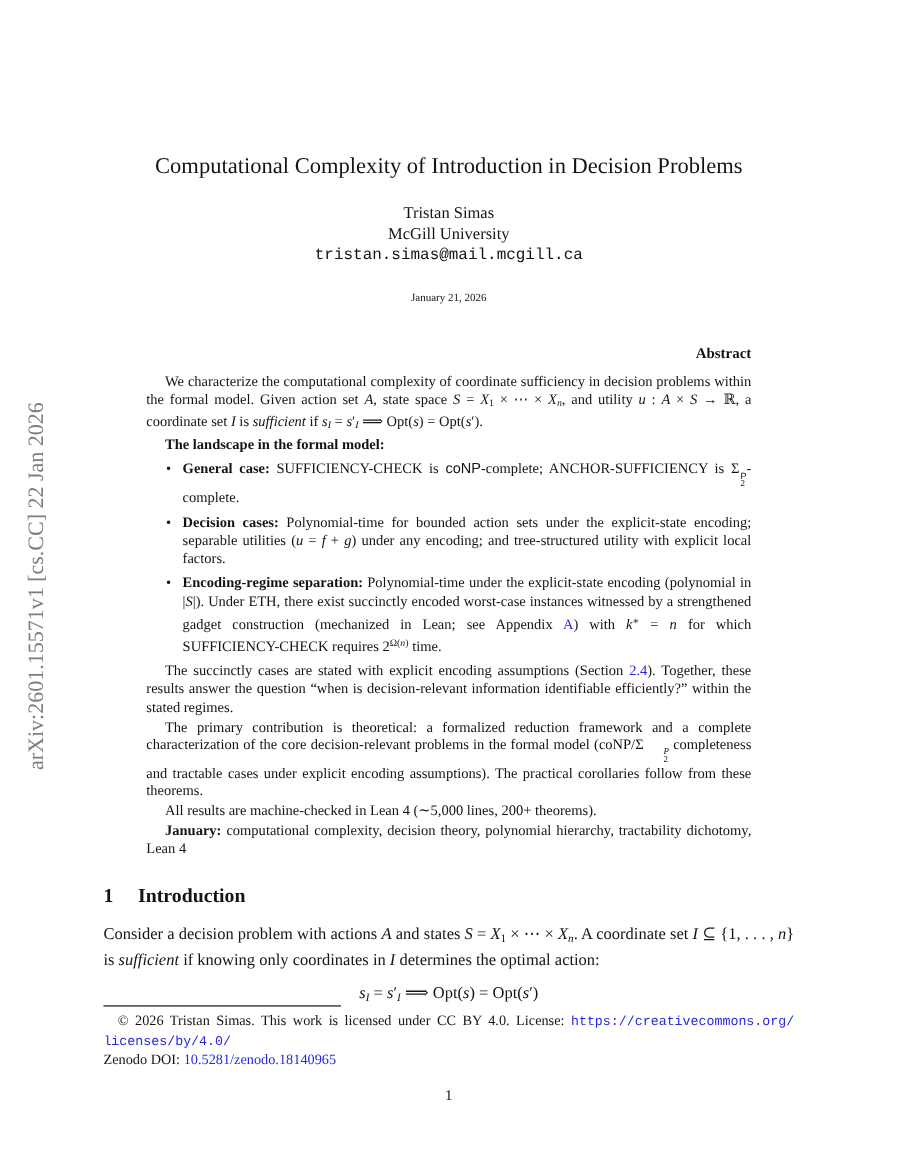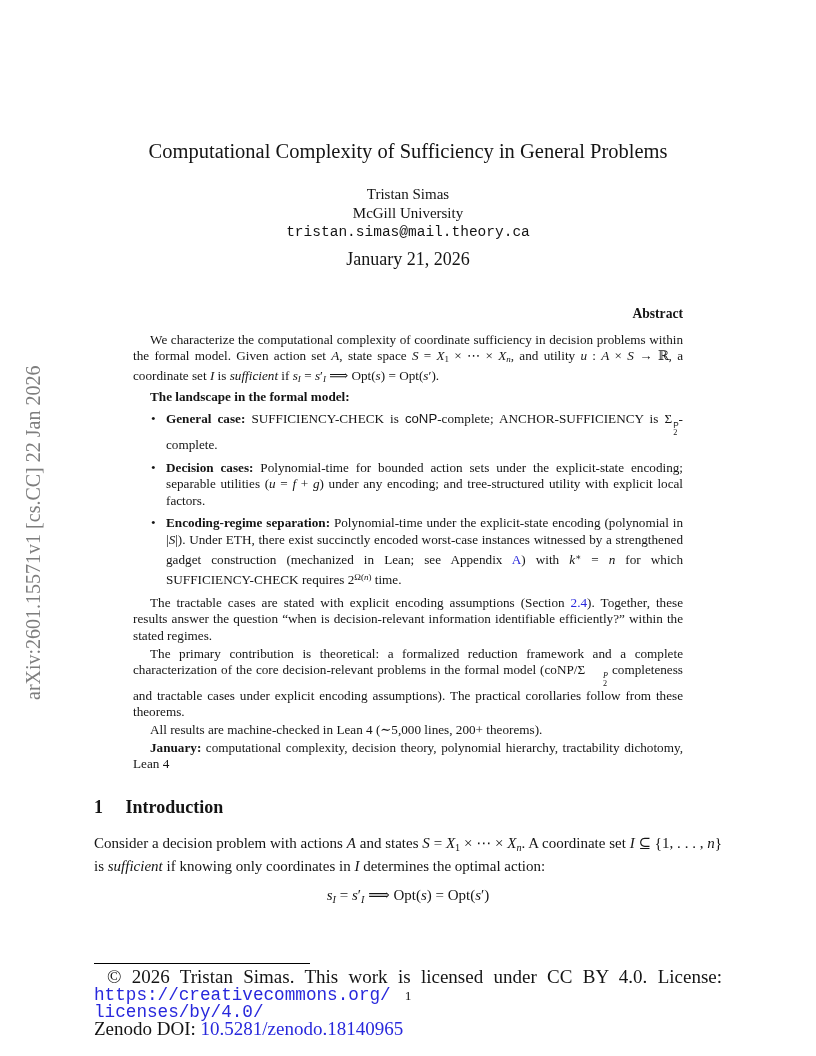--- a/index.html
+++ b/index.html
@@ -3,21 +3,21 @@
 <meta charset="utf-8">
 <style>
   html,body{margin:0;padding:0;background:#ffffff;}
   .page{position:relative;width:816px;height:1056px;background:#ffffff;overflow:hidden;
         font-family:"Liberation Serif","DejaVu Serif",serif;color:#141414;}
   .content{padding:140px 94px 0 94px;}
   .title{font-size:20.5px;font-weight:400;text-align:center;margin:0 0 22px 0;}
   .author-block{text-align:center;font-size:15px;line-height:19px;}
   .mono{font-family:"Liberation Mono","DejaVu Sans Mono",monospace;font-size:0.93em;}
   .email-line{font-size:14.5px;}
-  .date{text-align:center;font-size:18px;margin-top:7px;}
+  .date{text-align:center;font-size:10px;margin-top:24px;}
 
   .abstract{margin:36px 39px 0 39px;font-size:13.2px;line-height:16.6px;text-align:justify;}
   .abs-heading{text-align:right;font-weight:700;font-size:13.6px;margin:0 0 9px 0;}
   .indent{text-indent:17px;}
   .abs-p{margin:1px 0 0 0;}
   .abs-bullets{list-style:none;margin:6px 0 6px 0;padding:0;}
   .abs-bullets li{position:relative;padding-left:33px;margin-top:6px;text-align:justify;}
   .abs-bullets li::before{content:"\2022";position:absolute;left:18px;}
 
   .b{font-weight:700;}
@@ -28,64 +28,64 @@
   .sup{font-size:0.68em;vertical-align:0.5em;}
   .stk{display:inline-flex;flex-direction:column;align-items:flex-start;
        font-size:0.62em;line-height:0.95;vertical-align:-0.5em;padding-left:1px;}
 
   .sec-heading{font-size:18px;font-weight:700;margin:24px 0 16px 0;}
   .sec-num{margin-right:18px;}
   .body-p{font-size:15px;line-height:18.6px;text-align:justify;margin:0;}
   .equation{text-align:center;font-size:15px;margin:11px 0 10px 0;}
   .indent-block{padding-left:24px;margin-top:11px;font-size:15px;line-height:18.6px;}
 
-  .footnote{position:absolute;left:94px;right:94px;top:963px;font-size:19px;line-height:16.5px;}
+  .footnote{position:absolute;left:94px;right:94px;top:914px;font-size:13px;line-height:16.5px;}
   .fn-rule{width:216px;border-top:1px solid #000;margin-bottom:5px;}
   .fn-l1{text-align:justify;text-align-last:justify;text-indent:13px;}
 
   .page-number{position:absolute;top:988px;left:0;right:0;text-align:center;font-size:13.5px;}
 
   .arxiv-side{position:absolute;left:22px;top:293px;height:480px;display:flex;align-items:center;
               justify-content:center;writing-mode:vertical-rl;transform:rotate(180deg);
               color:#7e7e7e;font-size:20px;white-space:nowrap;}
 </style>
 </head>
 <body>
 
 <div class="page">
 
   <div class="arxiv-side">
     <span>arXiv:2601.15571v1 [cs.CC] 22 Jan 2026</span>
   </div>
 
   <main class="content">
 
-    <h1 class="title">Computational Complexity of Sufficiency in General Problems</h1>
+    <h1 class="title">Computational Complexity of Introduction in Decision Problems</h1>
 
     <div class="author-block">
       <div>Tristan Simas</div>
       <div>McGill University</div>
-      <div class="mono email-line">tristan.simas@mail.theory.ca</div>
+      <div class="mono email-line">tristan.simas@mail.mcgill.ca</div>
     </div>
 
     <div class="date">January 21, 2026</div>
 
     <section class="abstract">
       <div class="abs-heading">Abstract</div>
       <p class="abs-p indent"><span>We characterize the computational complexity of coordinate sufficiency in decision problems within the formal model. Given action set </span><span class="i">A</span><span>, state space </span><span class="i">S</span><span> = </span><span class="i">X</span><span class="sub">1</span><span> × ⋯ × </span><span class="i">X</span><span class="sub i">n</span><span>, and utility </span><span class="i">u</span><span> : </span><span class="i">A</span><span> × </span><span class="i">S</span><span> → ℝ, a coordinate set </span><span class="i">I</span><span> is </span><span class="i">sufficient</span><span> if </span><span class="i">s</span><span class="sub i">I</span><span> = </span><span class="i">s</span><span>′</span><span class="sub i">I</span><span> ⟹ Opt(</span><span class="i">s</span><span>) = Opt(</span><span class="i">s</span><span>′).</span></p>
       <p class="abs-p indent"><span class="b">The landscape in the formal model:</span></p>
       <ul class="abs-bullets">
         <li><span class="b">General case: </span><span>SUFFICIENCY-CHECK is </span><span class="sf">coNP</span><span>-complete; ANCHOR-SUFFICIENCY is </span><span>Σ</span><span class="stk">
               <span class="sf">P</span>
               <span>2</span>
             </span><span>-complete.</span></li>
         <li><span class="b">Decision cases: </span><span>Polynomial-time for bounded action sets under the explicit-state encoding; separable utilities (</span><span class="i">u</span><span> = </span><span class="i">f</span><span> + </span><span class="i">g</span><span>) under any encoding; and tree-structured utility with explicit local factors.</span></li>
         <li><span class="b">Encoding-regime separation: </span><span>Polynomial-time under the explicit-state encoding (polynomial in |</span><span class="i">S</span><span>|). Under ETH, there exist succinctly encoded worst-case instances witnessed by a strengthened gadget construction (mechanized in Lean; see Appendix </span><span class="link">A</span><span>) with </span><span class="i">k</span><span class="sup">∗</span><span> = </span><span class="i">n</span><span> for which SUFFICIENCY-CHECK requires 2</span><span class="sup">Ω(</span><span class="sup i">n</span><span class="sup">)</span><span> time.</span></li>
       </ul>
-      <p class="abs-p indent"><span>The tractable cases are stated with explicit encoding assumptions (Section </span><span class="link">2.4</span><span>). Together, these results answer the question “when is decision-relevant information identifiable efficiently?” within the stated regimes.</span></p>
+      <p class="abs-p indent"><span>The succinctly cases are stated with explicit encoding assumptions (Section </span><span class="link">2.4</span><span>). Together, these results answer the question “when is decision-relevant information identifiable efficiently?” within the stated regimes.</span></p>
       <p class="abs-p indent"><span>The primary contribution is theoretical: a formalized reduction framework and a complete characterization of the core decision-relevant problems in the formal model (coNP/Σ</span><span class="stk">
             <span class="i">P</span>
             <span>2</span>
           </span><span> completeness and tractable cases under explicit encoding assumptions). The practical corollaries follow from these theorems.</span></p>
       <p class="abs-p indent"><span>All results are machine-checked in Lean 4 (∼5,000 lines, 200+ theorems).</span></p>
       <p class="abs-p indent"><span class="b">January: </span><span>computational complexity, decision theory, polynomial hierarchy, tractability dichotomy, Lean 4</span></p>
     </section>
 
     <h2 class="sec-heading">
       <span class="sec-num">1</span>

